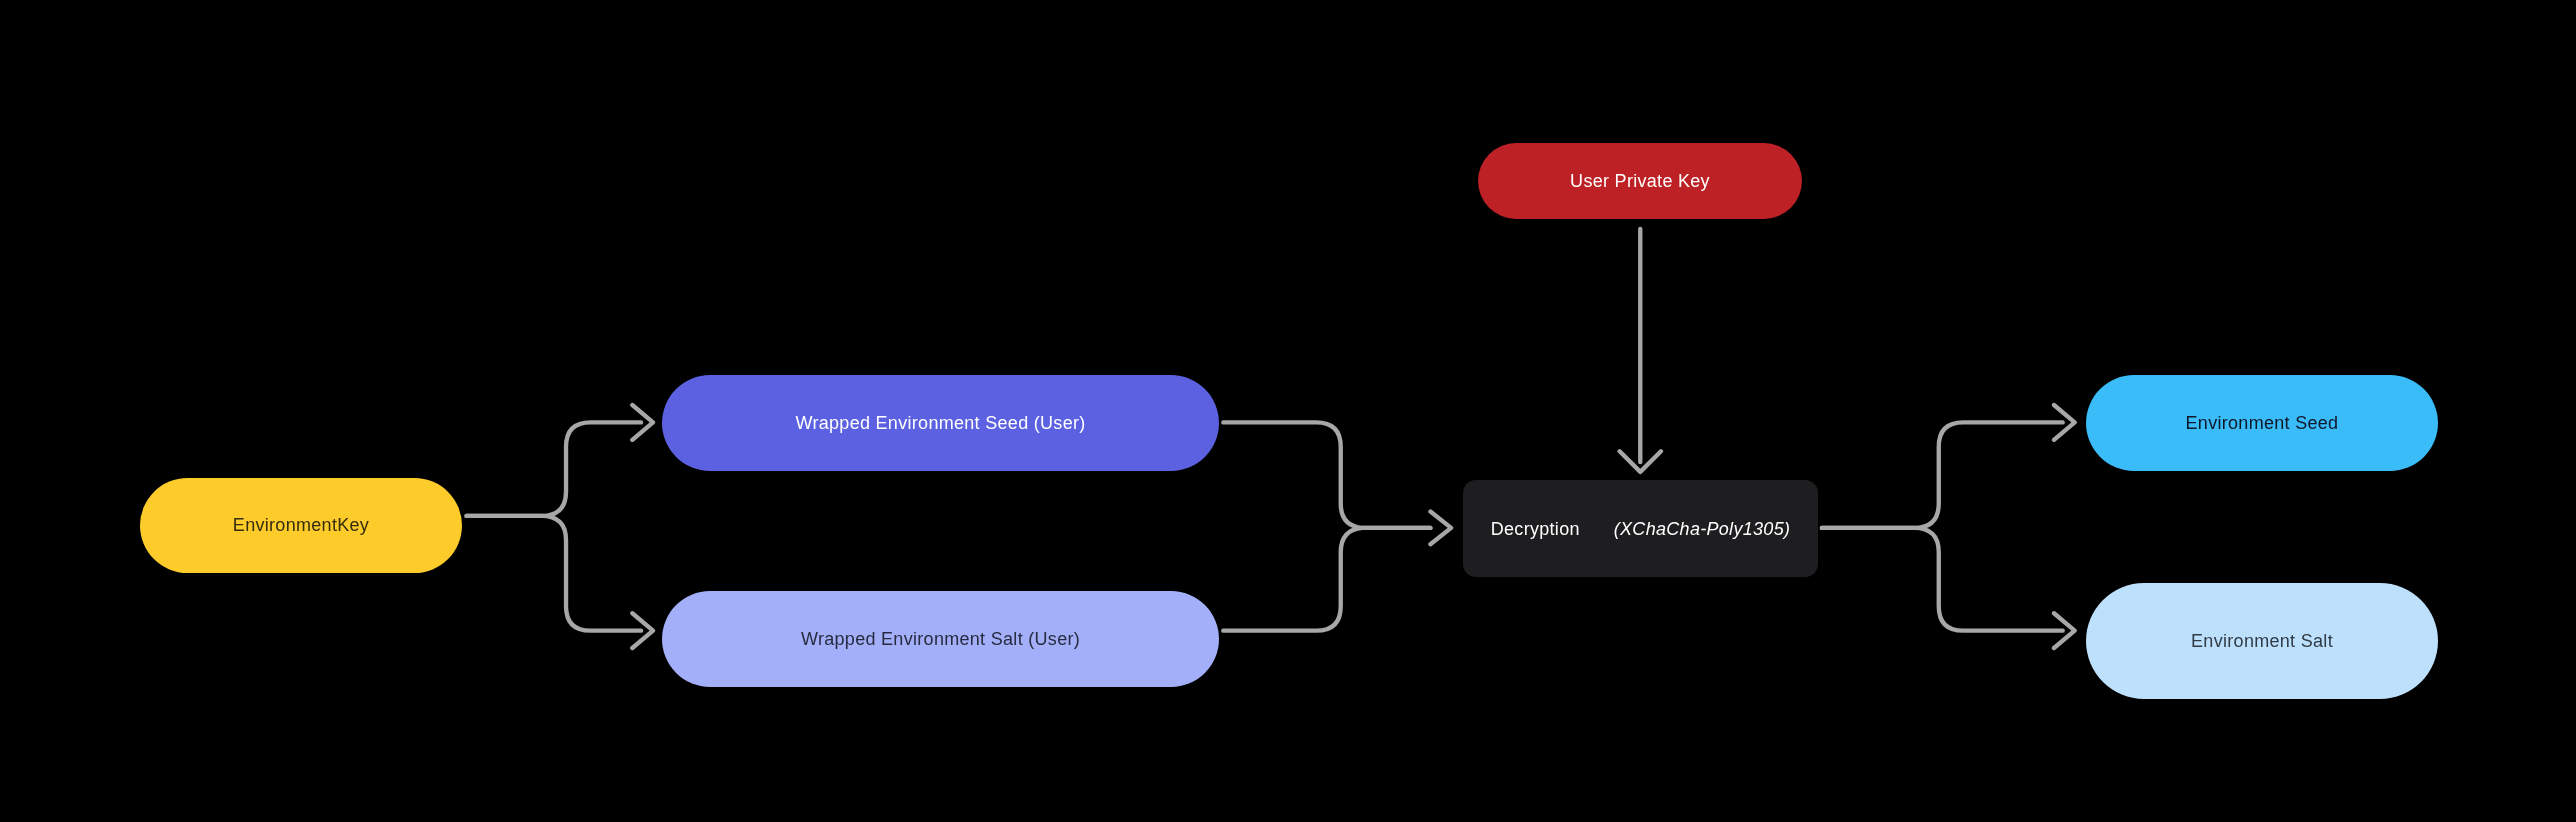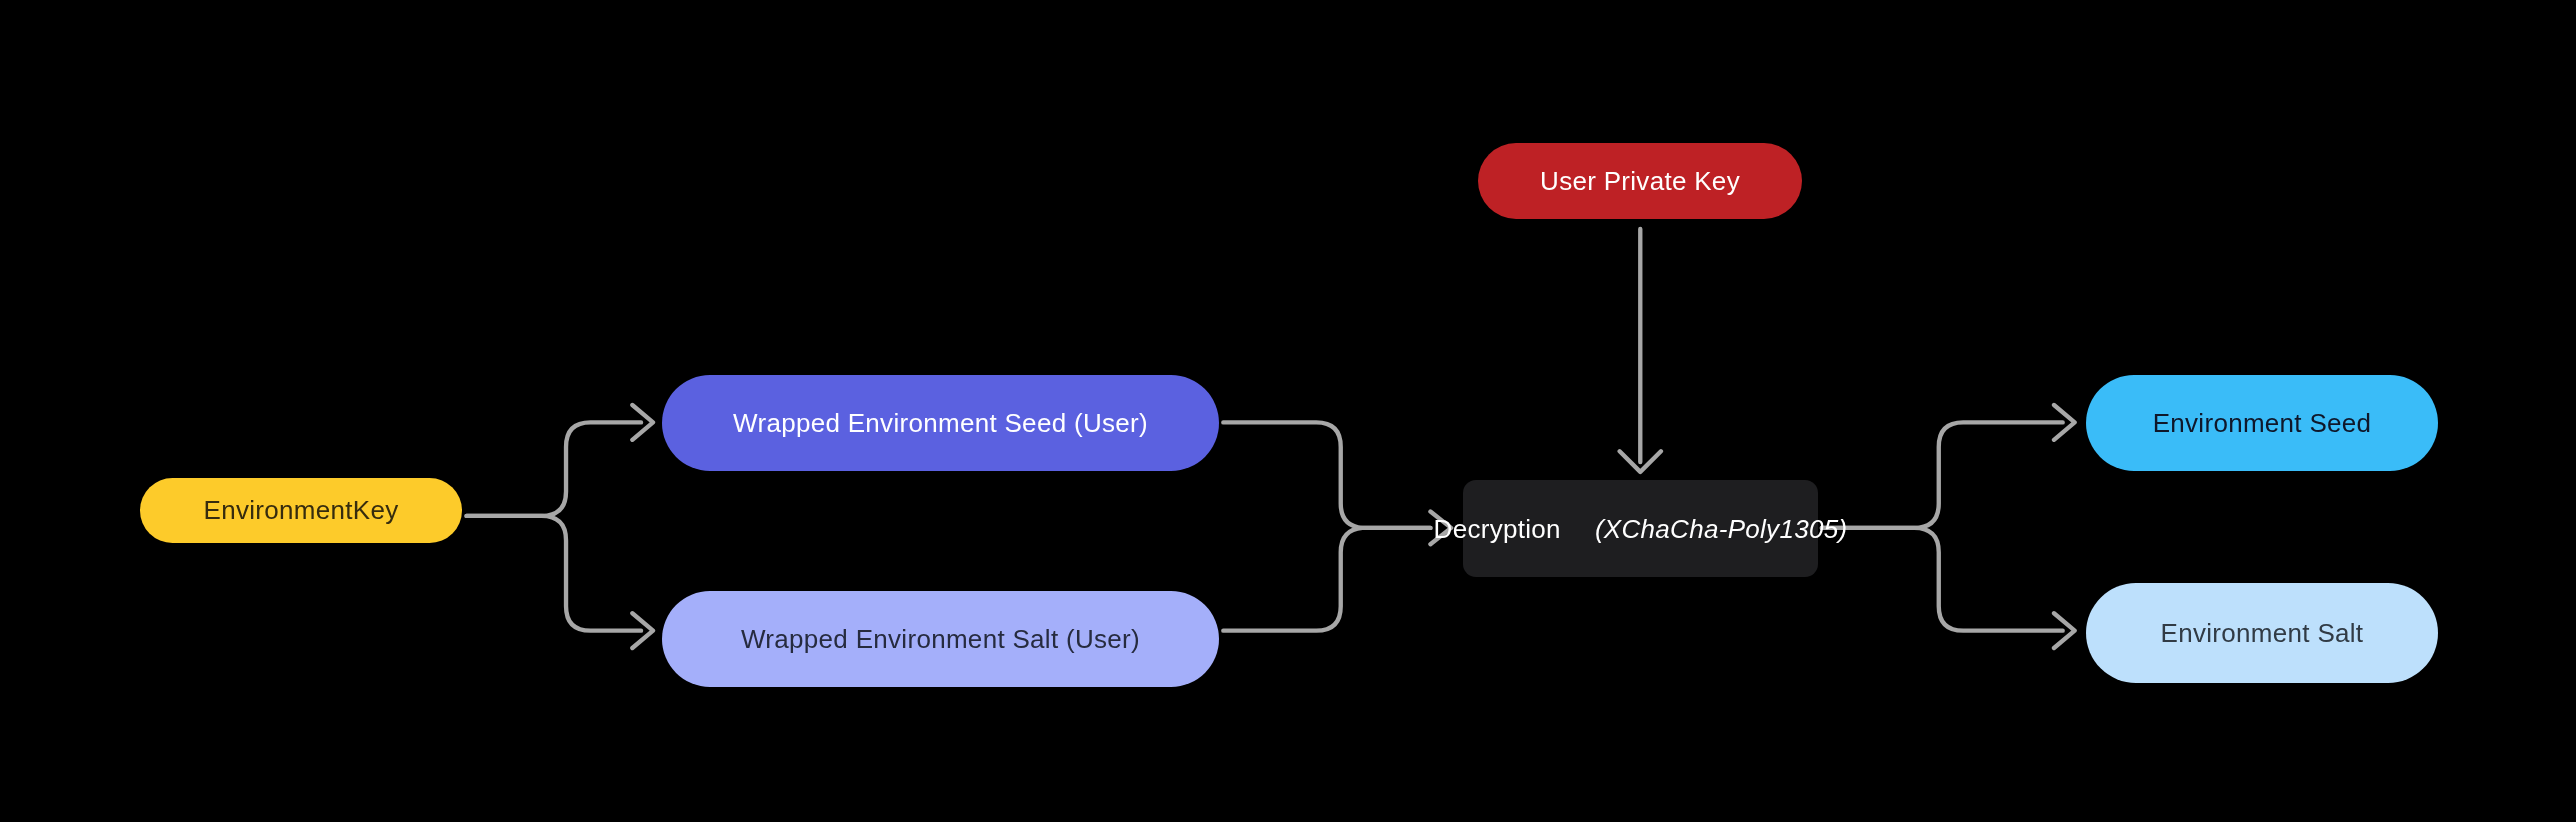--- a/index.html
+++ b/index.html
@@ -18,34 +18,34 @@
     stroke-width: 8;
     stroke-linecap: round;
     stroke-linejoin: round;
   }
   .node {
     position: absolute;
     display: flex;
     align-items: center;
     justify-content: center;
     text-align: center;
-    font-size: 26px;
+    font-size: 18px;
     font-weight: 400;
     letter-spacing: 0.3px;
     white-space: nowrap;
   }
   .pill { border-radius: 543px; }
-  #node-environment-key        { left: 140px;  top: 478px;  width: 322px;  height: 65px; }
+  #node-environment-key        { left: 140px;  top: 478px;  width: 322px;  height: 95px; }
   #node-wrapped-environment-seed { left: 662px; top: 375px;  width: 557px; height: 96px; }
   #node-wrapped-environment-salt { left: 662px; top: 583px; width: 557px; height: 96px; }
   #node-user-private-key       { left: 1478px; top: 143px;  width: 324px;  height: 76px; }
   #node-decryption             { left: 1463px; top: 480px;  width: 355px;  height: 97px;
                                  border-radius: 13px; flex-direction: row; line-height: 36px; }
   #node-environment-seed       { left: 2086px; top: 375px;  width: 352px;  height: 96px; }
-  #node-environment-salt       { left: 2086px; top: 583px; width: 352px;  height: 100px; justify-content: center; }
+  #node-environment-salt       { left: 2086px; top: 583px; width: 352px;  height: 116px; justify-content: center; }
   .decryption-line2 { font-style: italic; margin-left: 34px; }
 </style>
 </head>
 <body style="background: rgb(0, 0, 0);">
 
 <div class="canvas">
 
   <svg id="svg-edges" width="2576" height="822" viewBox="0 0 4736 1512">
     <path class="edge" d="M 857 949 H 995 Q 1040 949 1040 904 V 822 Q 1040 777 1085 777 H 1178 M 1162 745 L 1200 777 L 1162 809"></path>
     <path class="edge" d="M 857 949 H 995 Q 1040 949 1040 994 V 1115 Q 1040 1160 1085 1160 H 1178 M 1162 1128 L 1200 1160 L 1162 1192"></path>

